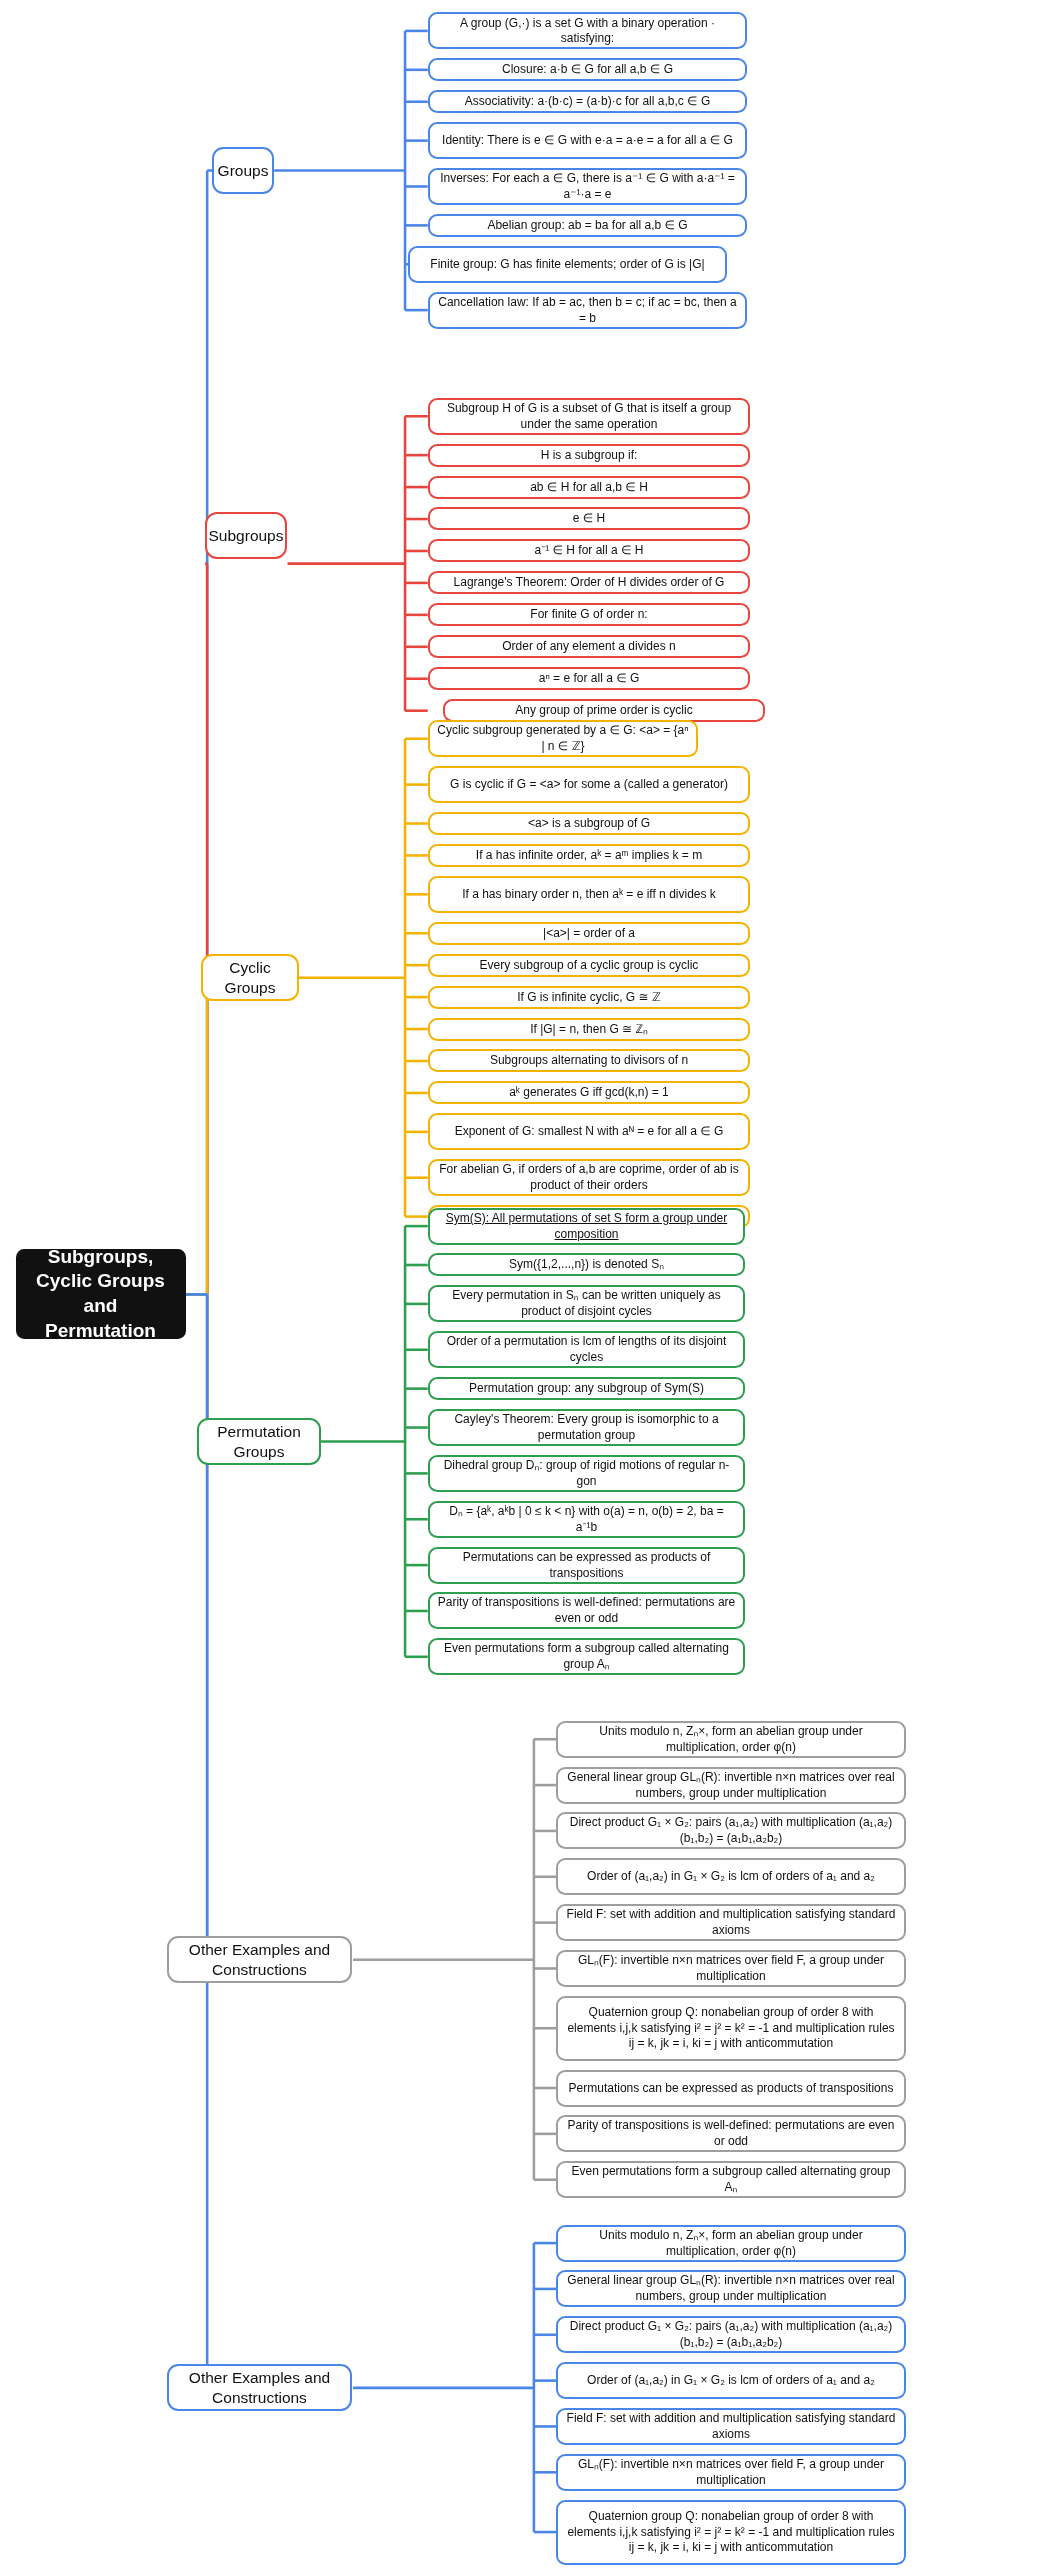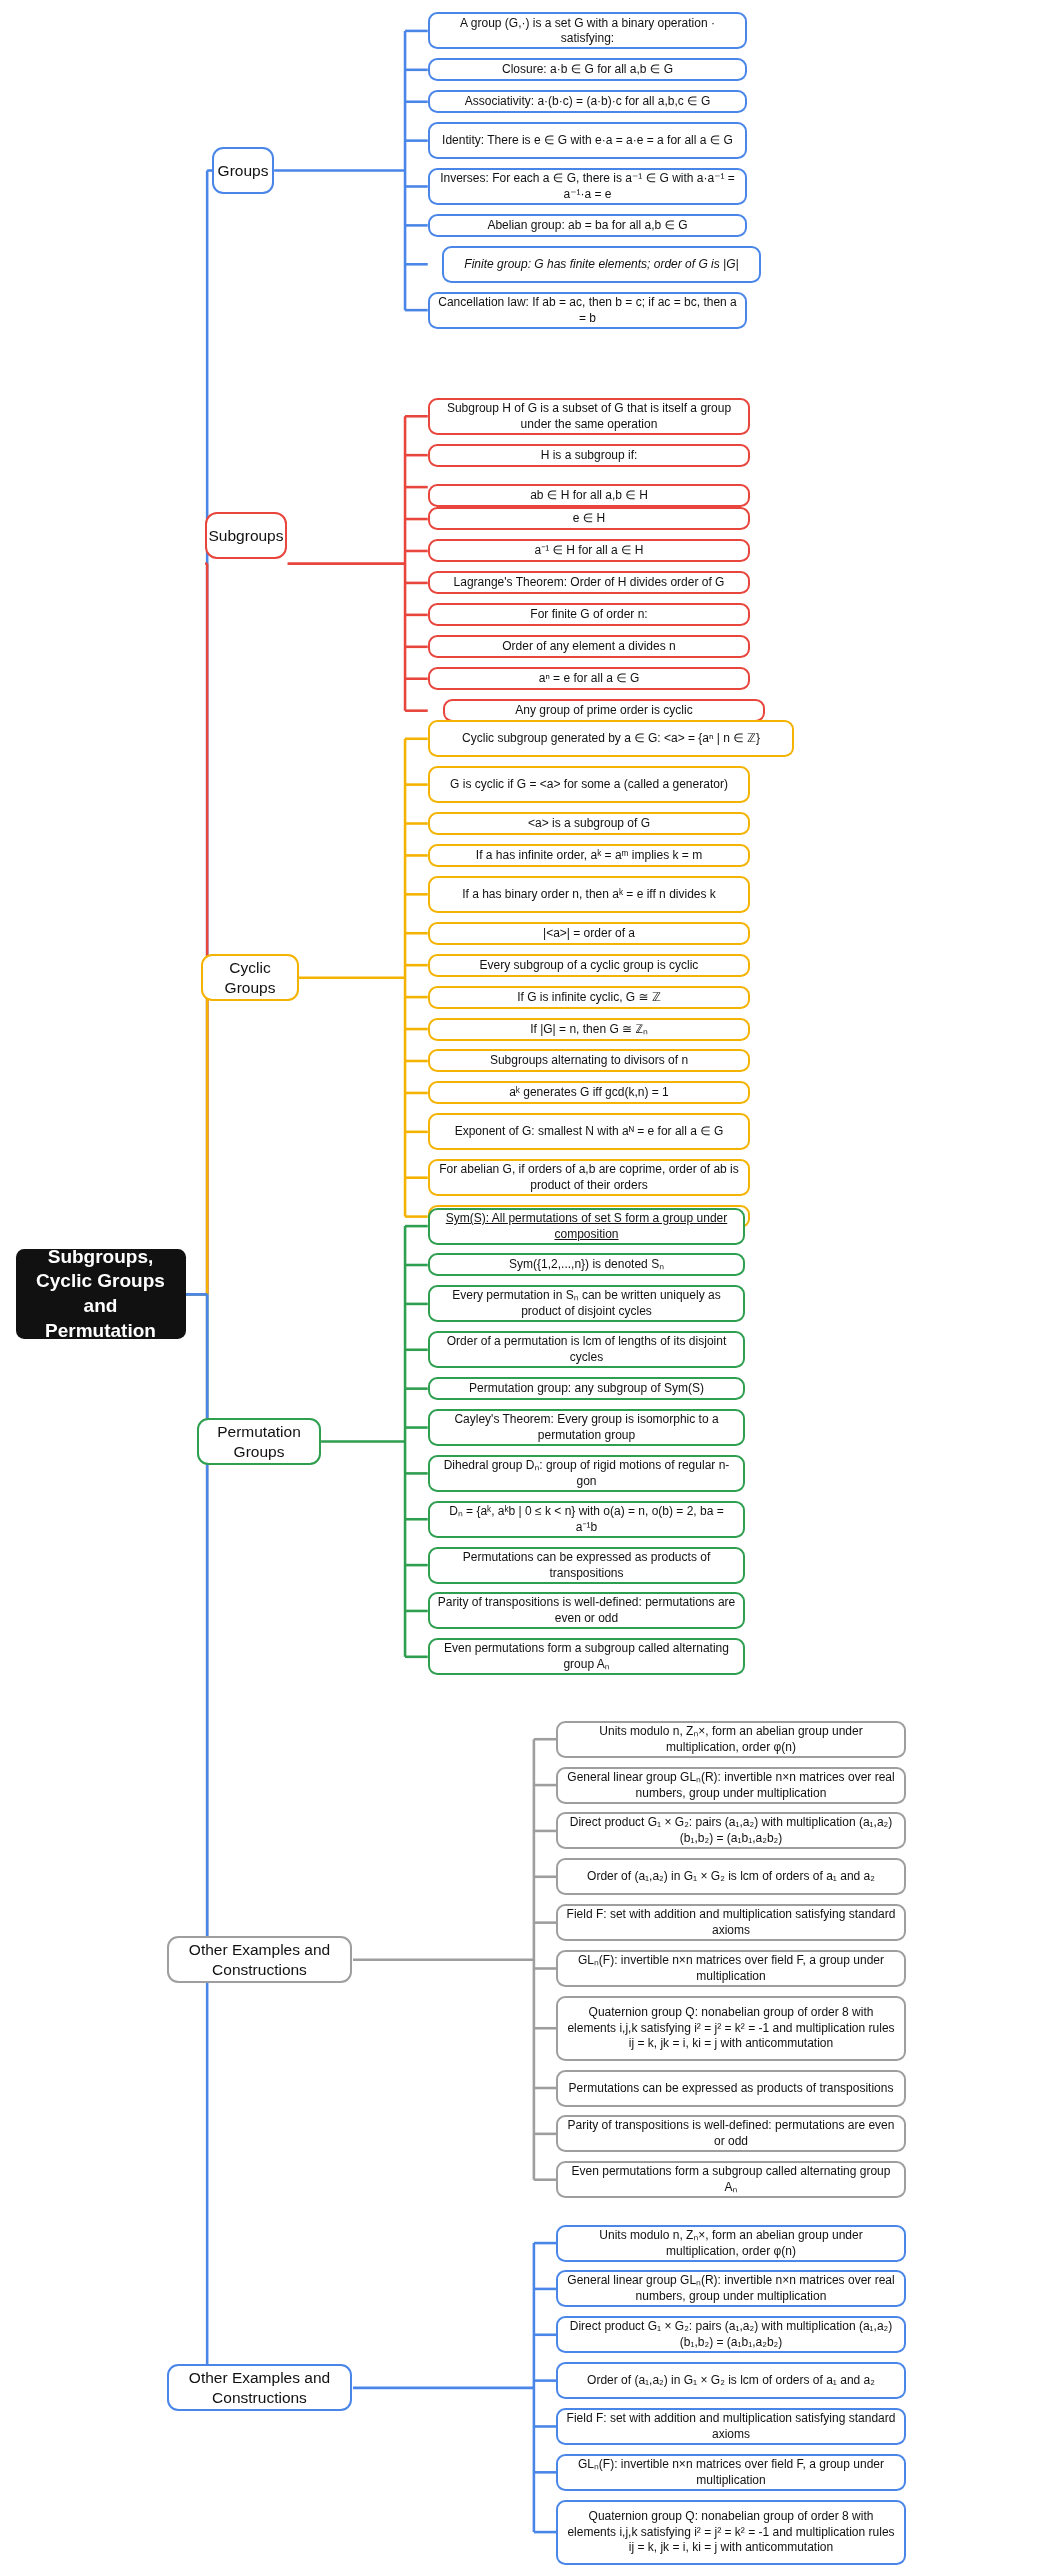--- a/index.html
+++ b/index.html
@@ -166,35 +166,35 @@
       <line x1="402" y1="4635" x2="325" y2="4635" stroke="#4a86e8" stroke-width="5" stroke-linecap="butt"></line>
     </svg>
 
   <div id="nodes-layer">
       <div class="node leaf c-blue" style="left: 428px; top: 12.4px; width: 319px; height: 37px;">A group (G,·) is a set G with a binary operation · satisfying:</div>
       <div class="node leaf c-blue" style="left: 428px; top: 58px; width: 319px; height: 23px;">Closure: a·b ∈ G for all a,b ∈ G</div>
       <div class="node leaf c-blue" style="left: 428px; top: 90px; width: 319px; height: 23px;">Associativity: a·(b·c) = (a·b)·c for all a,b,c ∈ G</div>
       <div class="node leaf c-blue" style="left: 428px; top: 122px; width: 319px; height: 37px;">Identity: There is e ∈ G with e·a = a·e = a for all a ∈ G</div>
       <div class="node leaf c-blue" style="left: 428px; top: 168px; width: 319px; height: 37px;">Inverses: For each a ∈ G, there is a⁻¹ ∈ G with a·a⁻¹ = a⁻¹·a = e</div>
       <div class="node leaf c-blue" style="left: 428px; top: 214px; width: 319px; height: 23px;">Abelian group: ab = ba for all a,b ∈ G</div>
-      <div class="node leaf c-blue" style="left: 442px; top: 246px; width: 319px; height: 37px; font-style: italic;">Finite group: G has finite elements; order of G is |G|</div>
+      <div class="node leaf c-blue" style="left: 408px; top: 246px; width: 319px; height: 37px;">Finite group: G has finite elements; order of G is |G|</div>
       <div class="node leaf c-blue" style="left: 428px; top: 292px; width: 319px; height: 37px;">Cancellation law: If ab = ac, then b = c; if ac = bc, then a = b</div>
       <div class="node branch c-blue" style="left: 212px; top: 147px; width: 62px; height: 47px;">Groups</div>
       <div class="node leaf c-red" style="left: 428px; top: 398px; width: 322px; height: 37px;">Subgroup H of G is a subset of G that is itself a group under the same operation</div>
       <div class="node leaf c-red" style="left: 428px; top: 444px; width: 322px; height: 23px;">H is a subgroup if:</div>
-      <div class="node leaf c-red" style="left: 428px; top: 476px; width: 322px; height: 23px; margin-top: 8px;">ab ∈ H for all a,b ∈ H</div>
+      <div class="node leaf c-red" style="left: 428px; top: 476px; width: 322px; height: 23px;">ab ∈ H for all a,b ∈ H</div>
       <div class="node leaf c-red" style="left: 428px; top: 507px; width: 322px; height: 23px;">e ∈ H</div>
       <div class="node leaf c-red" style="left: 428px; top: 539px; width: 322px; height: 23px;">a⁻¹ ∈ H for all a ∈ H</div>
       <div class="node leaf c-red" style="left: 428px; top: 571px; width: 322px; height: 23px;">Lagrange's Theorem: Order of H divides order of G</div>
       <div class="node leaf c-red" style="left: 428px; top: 603px; width: 322px; height: 23px;">For finite G of order n:</div>
       <div class="node leaf c-red" style="left: 428px; top: 635px; width: 322px; height: 23px;">Order of any element a divides n</div>
       <div class="node leaf c-red" style="left: 428px; top: 667px; width: 322px; height: 23px;">aⁿ = e for all a ∈ G</div>
       <div class="node leaf c-red" style="left: 428px; top: 699px; width: 322px; height: 23px; margin-left: 15px;">Any group of prime order is cyclic</div>
       <div class="node branch c-red" style="left: 205px; top: 512px; width: 82px; height: 47px; border-radius: 12px;">Subgroups</div>
-      <div class="node leaf c-yellow" style="left: 428px; top: 720px; width: 366px; height: 37px;">Cyclic subgroup generated by a ∈ G: &lt;a&gt; = {aⁿ | n ∈ ℤ}</div>
+      <div class="node leaf c-yellow" style="left: 428px; top: 720px; width: 270px; height: 37px;">Cyclic subgroup generated by a ∈ G: &lt;a&gt; = {aⁿ | n ∈ ℤ}</div>
       <div class="node leaf c-yellow" style="left: 428px; top: 766px; width: 322px; height: 37px;">G is cyclic if G = &lt;a&gt; for some a (called a generator)</div>
       <div class="node leaf c-yellow" style="left: 428px; top: 812px; width: 322px; height: 23px;">&lt;a&gt; is a subgroup of G</div>
       <div class="node leaf c-yellow" style="left: 428px; top: 844px; width: 322px; height: 23px;">If a has infinite order, aᵏ = aᵐ implies k = m</div>
       <div class="node leaf c-yellow" style="left: 428px; top: 876px; width: 322px; height: 37px;">If a has binary order n, then aᵏ = e iff n divides k</div>
       <div class="node leaf c-yellow" style="left: 428px; top: 922px; width: 322px; height: 23px;">|&lt;a&gt;| = order of a</div>
       <div class="node leaf c-yellow" style="left: 428px; top: 954px; width: 322px; height: 23px;">Every subgroup of a cyclic group is cyclic</div>
       <div class="node leaf c-yellow" style="left: 428px; top: 986px; width: 322px; height: 23px;">If G is infinite cyclic, G ≅ ℤ</div>
       <div class="node leaf c-yellow" style="left: 428px; top: 1018px; width: 322px; height: 23px;">If |G| = n, then G ≅ ℤₙ</div>
       <div class="node leaf c-yellow" style="left: 428px; top: 1049px; width: 322px; height: 23px;">Subgroups alternating to divisors of n</div>
       <div class="node leaf c-yellow" style="left: 428px; top: 1081px; width: 322px; height: 23px;">aᵏ generates G iff gcd(k,n) = 1</div>

